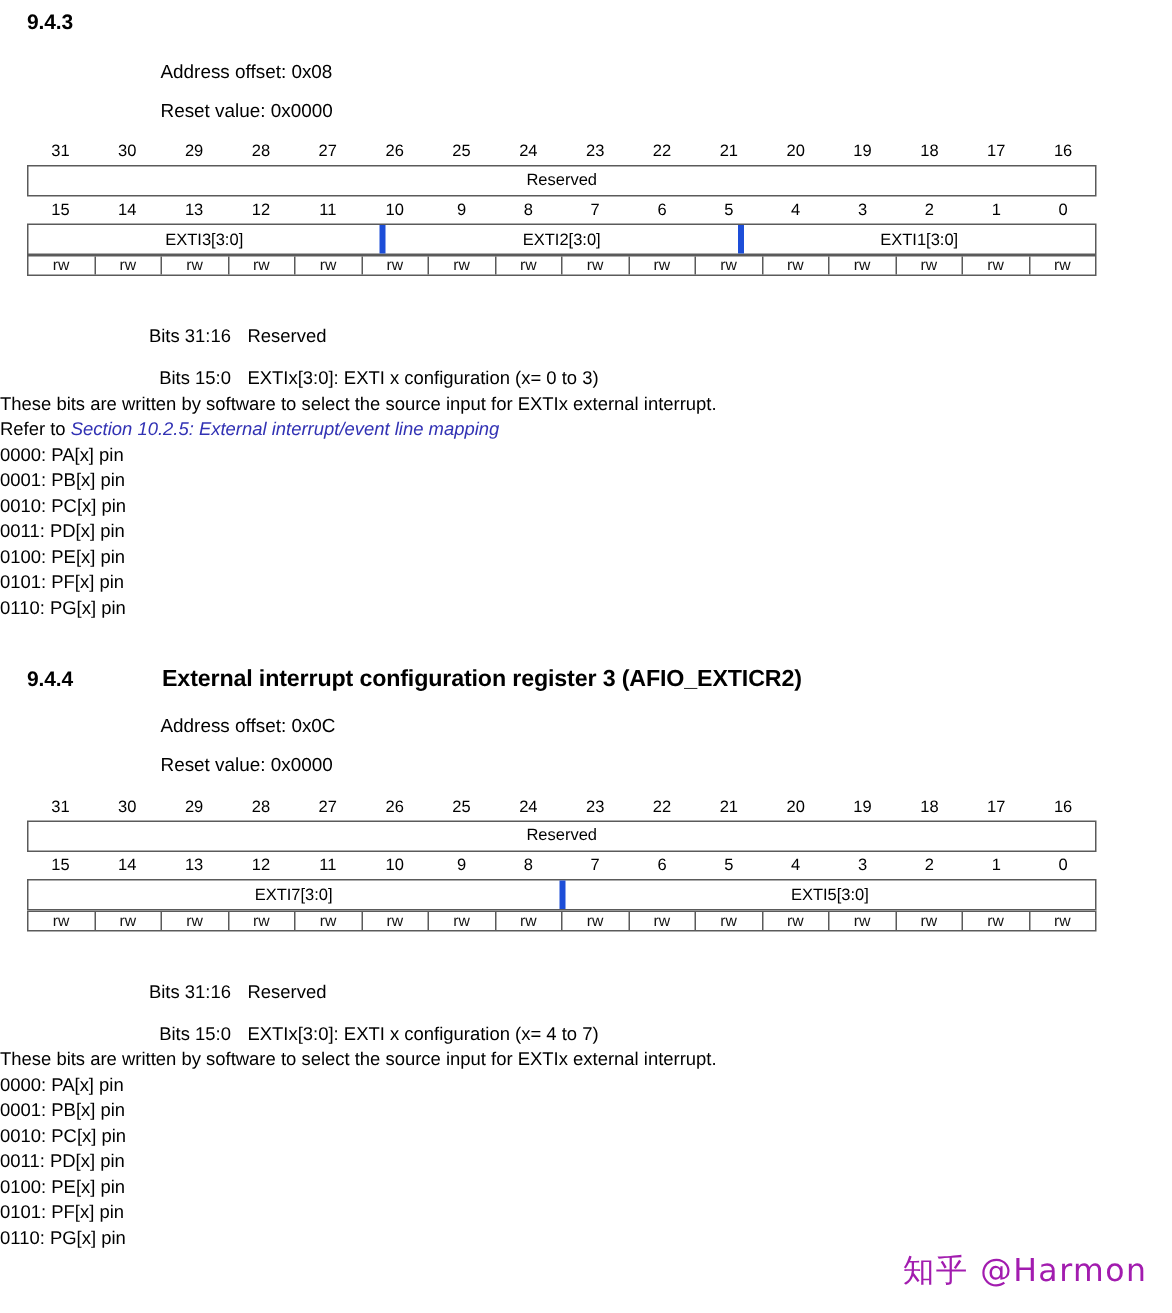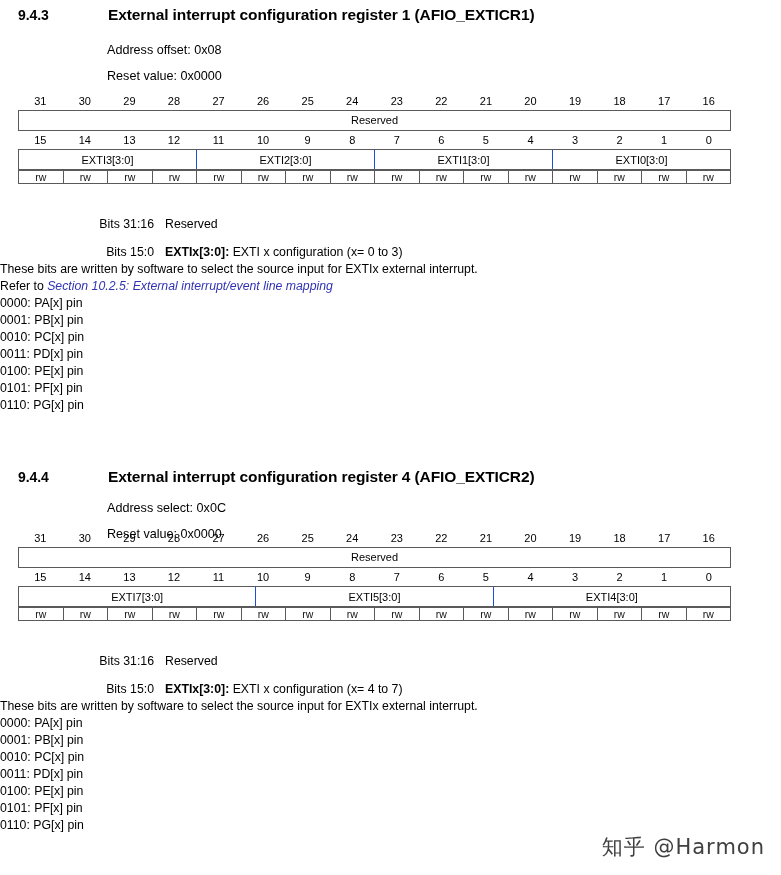--- a/index.html
+++ b/index.html
@@ -82,21 +82,21 @@
   }
   .field-row {
     height: 21px;
   }
   .field-cell {
     flex: 1 1 0;
     display: flex;
     align-items: center;
     justify-content: center;
     font-size: 11px;
-    border-right: 1px solid #1d4ed8;
+    border-right: 4px solid #1d4ed8;
     box-sizing: border-box;
   }
   .field-cell:last-child { border-right: none; }
   .rw-row {
     height: 14px;
   }
   .rw-cell {
     flex: 1 1 0;
     display: flex;
     align-items: center;
@@ -124,52 +124,51 @@
     width: 165px;
     flex: 0 0 165px;
     text-align: right;
     padding-right: 11px;
     box-sizing: border-box;
     font-size: 12.3px;
   }
   .bits-body {
     flex: 1 1 auto;
   }
-  .bold { font-weight: bold; }
+  .bold { font-weight: normal; }
   .indent-body {
     line-height: 17px;
   }
   .xref {
     color: #3232b4;
     font-style: italic;
   }
   .pinlist div {
     line-height: 17px;
     white-space: pre;
   }
 
   
   .watermark {
     position: absolute;
     right: 16px;
     bottom: 14px;
     font-size: 21px;
-    color: #404040;
+    color: #a21caf;
     letter-spacing: 1px;
     font-family: "DejaVu Sans", sans-serif;
     user-select: none;
   }
 </style>
 </head>
 <body>
 
 <div class="section" style="top:6px;">
   <div class="sec-head">
     <span class="sec-num">9.4.3</span>
-    <span class="sec-title">External interrupt configuration register 1 (AFIO_EXTICR1)</span>
   </div>
   <div class="meta" style="margin-top:13px;">Address offset: 0x08</div>
   <div class="meta">Reset value: 0x0000</div>
 </div>
 
 <div class="regtable" style="position:absolute; top:92px;">
   <div class="bitnums">
     <span>31</span>
     <span>30</span>
     <span>29</span>
@@ -205,21 +204,20 @@
     <span>4</span>
     <span>3</span>
     <span>2</span>
     <span>1</span>
     <span>0</span>
   </div>
   <div class="boxrow field-row">
     <div class="field-cell">EXTI3[3:0]</div>
     <div class="field-cell">EXTI2[3:0]</div>
     <div class="field-cell">EXTI1[3:0]</div>
-    <div class="field-cell">EXTI0[3:0]</div>
   </div>
   <div class="boxrow rw-row">
     <div class="rw-cell">rw</div>
     <div class="rw-cell">rw</div>
     <div class="rw-cell">rw</div>
     <div class="rw-cell">rw</div>
     <div class="rw-cell">rw</div>
     <div class="rw-cell">rw</div>
     <div class="rw-cell">rw</div>
     <div class="rw-cell">rw</div>
@@ -255,26 +253,26 @@
       <div>0001: PB[x] pin</div>
       <div>0010: PC[x] pin</div>
       <div>0011: PD[x] pin</div>
       <div>0100: PE[x] pin</div>
       <div>0101: PF[x] pin</div>
       <div>0110: PG[x] pin</div>
     </div>
   </div>
 </div>
 
-<div class="section" style="top:468px;">
+<div class="section" style="top:444px;">
   <div class="sec-head">
     <span class="sec-num">9.4.4</span>
-    <span class="sec-title">External interrupt configuration register 4 (AFIO_EXTICR2)</span>
-  </div>
-  <div class="meta" style="margin-top:9px;">Address select: 0x0C</div>
+    <span class="sec-title">External interrupt configuration register 3 (AFIO_EXTICR2)</span>
+  </div>
+  <div class="meta" style="margin-top:9px;">Address offset: 0x0C</div>
   <div class="meta">Reset value: 0x0000</div>
 </div>
 
 <div class="regtable" style="position:absolute; top:529px;">
   <div class="bitnums">
     <span>31</span>
     <span>30</span>
     <span>29</span>
     <span>28</span>
     <span>27</span>
@@ -307,21 +305,20 @@
     <span>5</span>
     <span>4</span>
     <span>3</span>
     <span>2</span>
     <span>1</span>
     <span>0</span>
   </div>
   <div class="boxrow field-row">
     <div class="field-cell">EXTI7[3:0]</div>
     <div class="field-cell">EXTI5[3:0]</div>
-    <div class="field-cell">EXTI4[3:0]</div>
   </div>
   <div class="boxrow rw-row">
     <div class="rw-cell">rw</div>
     <div class="rw-cell">rw</div>
     <div class="rw-cell">rw</div>
     <div class="rw-cell">rw</div>
     <div class="rw-cell">rw</div>
     <div class="rw-cell">rw</div>
     <div class="rw-cell">rw</div>
     <div class="rw-cell">rw</div>

